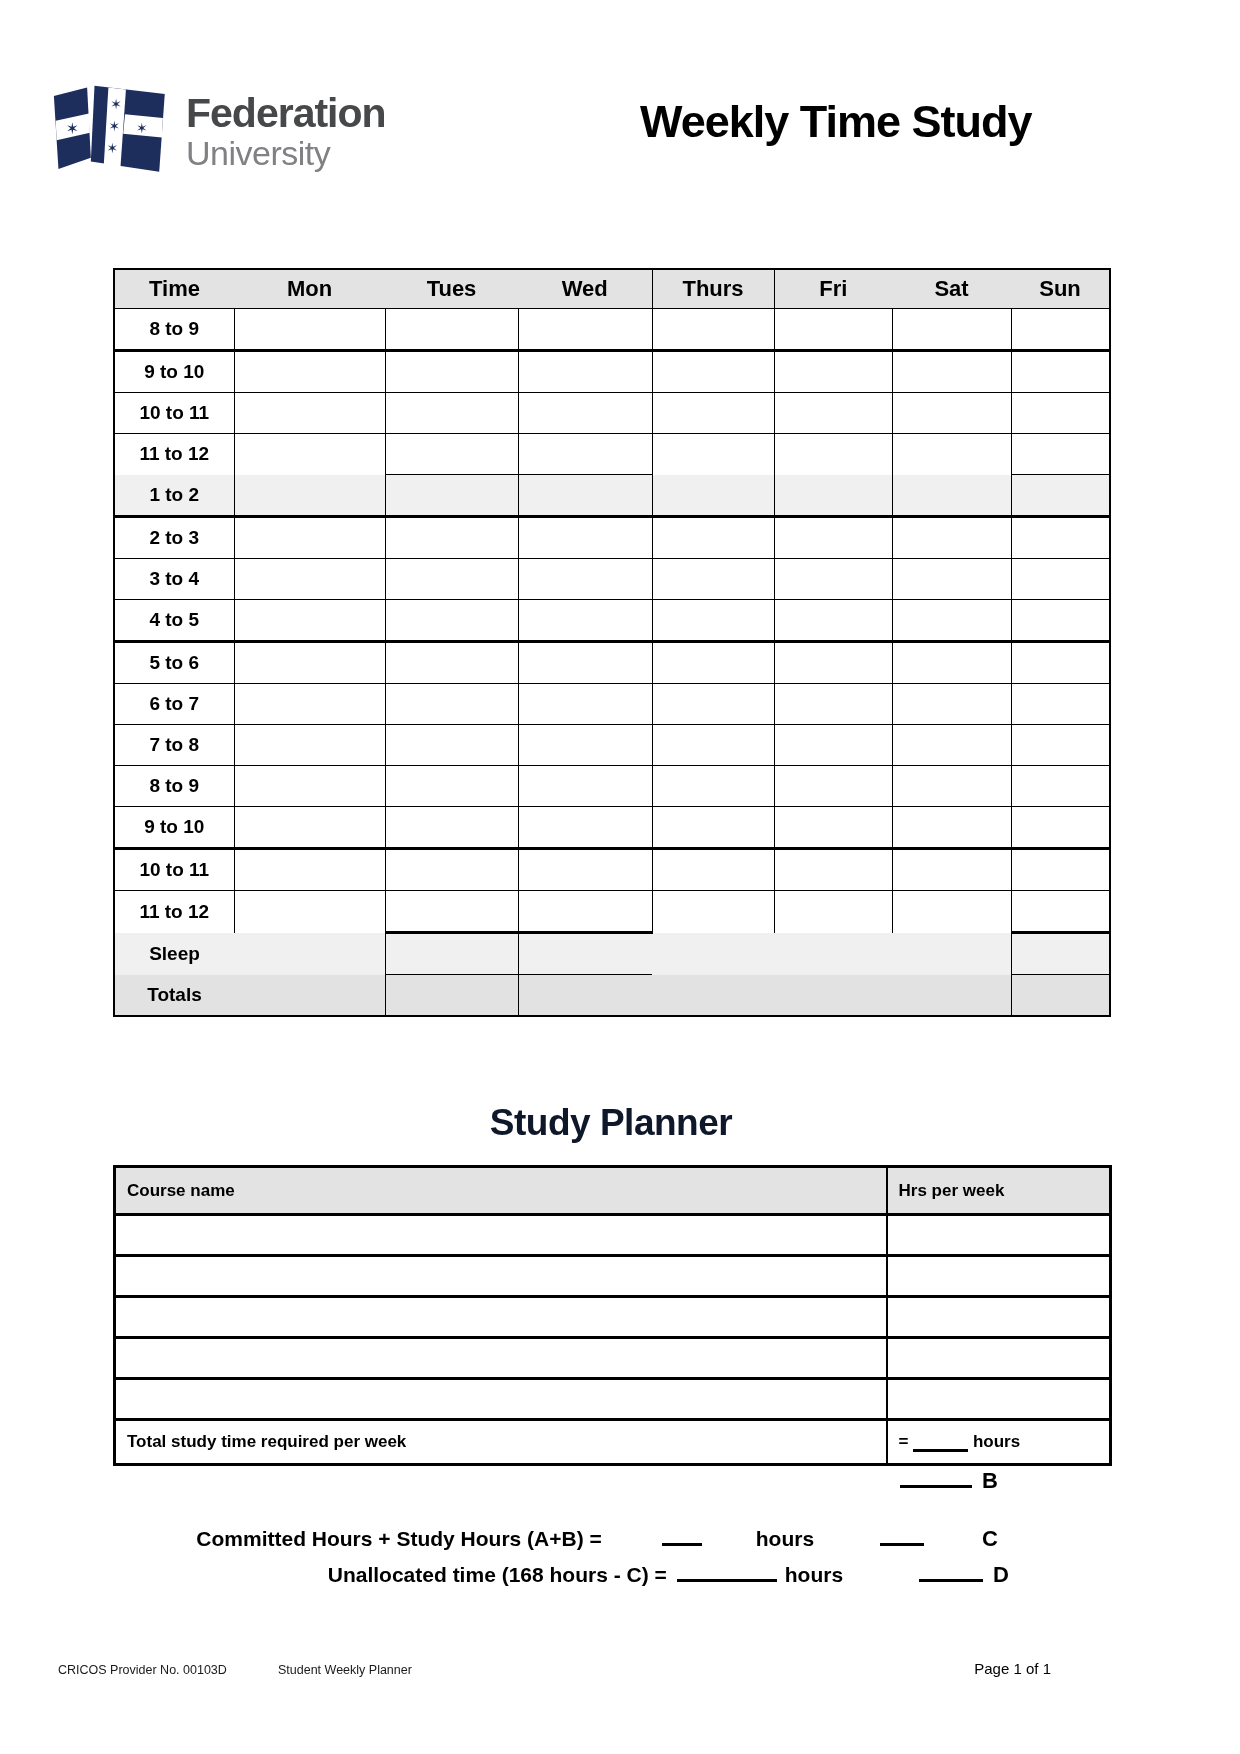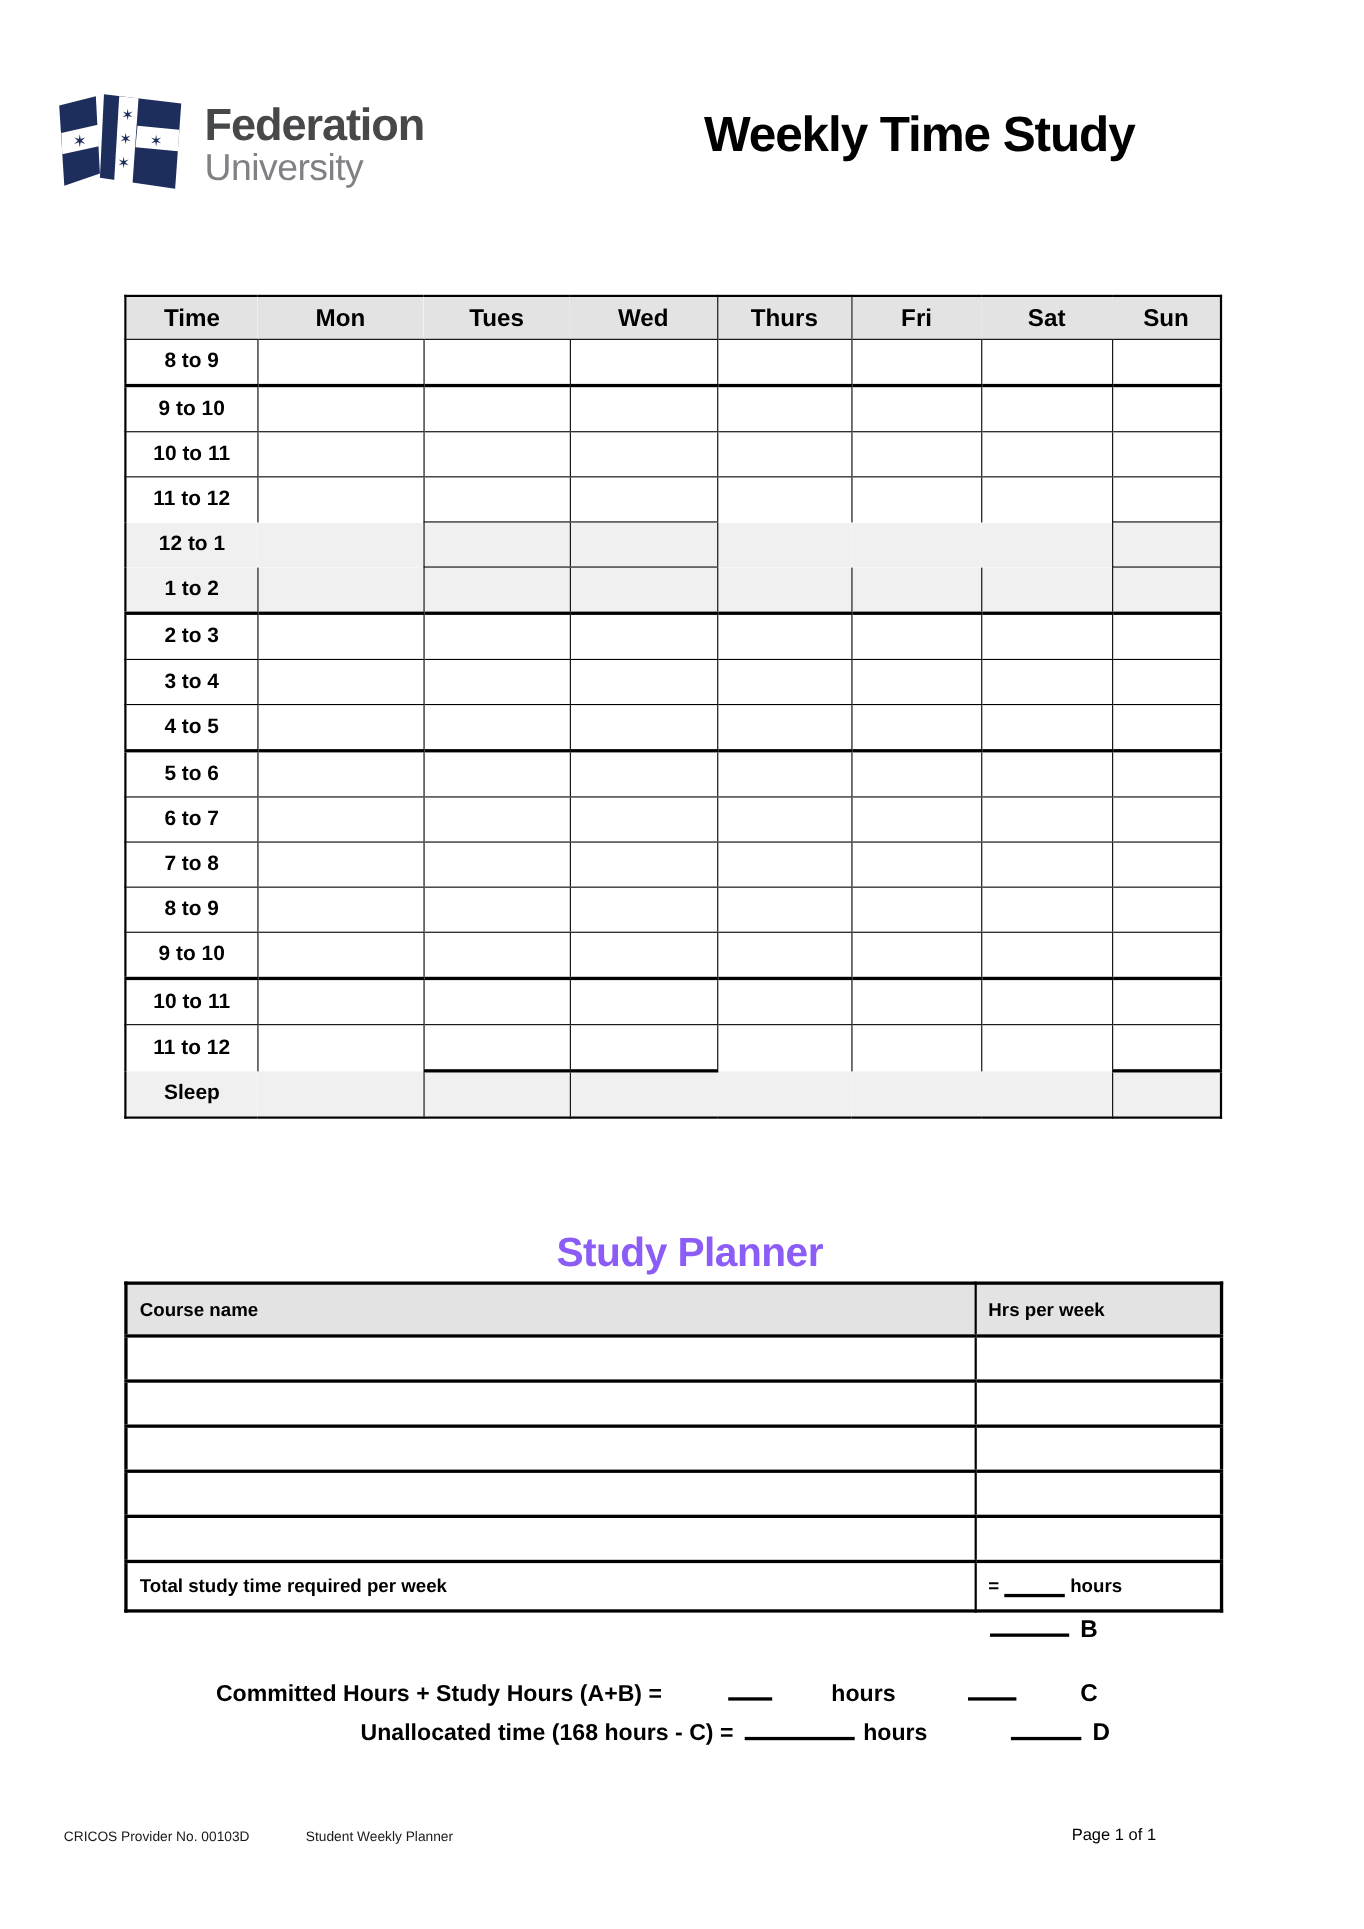--- a/index.html
+++ b/index.html
@@ -38,22 +38,22 @@
   .line-a .gap3{margin-left:28px;} .line-a .gap4{margin-left:13px;}
   .rline{display:flex;justify-content:flex-end;align-items:baseline;font-size:21px;}
   .line-b{top:1468px;padding-right:111px;box-sizing:border-box;}
   .line-c{top:1526px;padding-right:111px;box-sizing:border-box;gap:48px;}
   .line-d{top:1562px;padding-right:100px;box-sizing:border-box;}
   .rline .ref{font-size:22px;margin-left:10px;}
   .ml6{margin-left:6px;} .ml8{margin-left:8px;} .ml10{margin-left:10px;}
   .ml12{margin-left:12px;} .ml18{margin-left:18px;} .ml76{margin-left:76px;}
 
   
-  .sp-heading{position:absolute;left:113px;top:1102px;width:996px;margin:16px;text-align:center;
-              font-size:37px;font-weight:bold;color:#8b5cf6;letter-spacing:-0.5px;}
+  .sp-heading{position:absolute;left:113px;top:1102px;width:996px;margin:0;text-align:center;
+              font-size:37px;font-weight:bold;color:#0f172a;letter-spacing:-0.5px;}
   table.sp{position:absolute;left:113px;top:1165px;width:996px;border-collapse:collapse;
            table-layout:fixed;border:3px solid #000;}
   .sp th,.sp td{padding:0 0 0 11px;text-align:left;vertical-align:middle;font-weight:bold;
                 font-size:17px;overflow:hidden;}
   .sp thead th{height:45px;background:#e3e3e3;border-bottom:3px solid #000;}
   .sp tbody td{height:38px;border-bottom:3px solid #000;}
   .sp tfoot td{height:42px;}
   .sp .vsep{border-left:2px solid #000;}
 
   
@@ -145,30 +145,20 @@
           <td class="">11 to 12</td>
           <td class="bl"></td>
           <td class="bl bb"></td>
           <td class="bl bb"></td>
           <td class="bl"></td>
           <td class="bl"></td>
           <td class="bl"></td>
           <td class="bl bb"></td>
         </tr>
         <tr>
-          <td class="shade1">12 to 1</td>
-          <td class="shade1"></td>
-          <td class="shade1 bl bb"></td>
-          <td class="shade1 bl bb"></td>
-          <td class="shade1 bl"></td>
-          <td class="shade1"></td>
-          <td class="shade1"></td>
-          <td class="shade1 bl bb"></td>
-        </tr>
-        <tr>
           <td class="shade1 bbt">1 to 2</td>
           <td class="shade1 bl bbt"></td>
           <td class="shade1 bl bbt"></td>
           <td class="shade1 bl bbt"></td>
           <td class="shade1 bl bbt"></td>
           <td class="shade1 bl bbt"></td>
           <td class="shade1 bl bbt"></td>
           <td class="shade1 bl bbt"></td>
         </tr>
         <tr>
@@ -273,20 +263,30 @@
         </tr>
         <tr>
           <td class="shade1">Sleep</td>
           <td class="shade1"></td>
           <td class="shade1 bl bb"></td>
           <td class="shade1 bl bb"></td>
           <td class="shade1"></td>
           <td class="shade1"></td>
           <td class="shade1"></td>
           <td class="shade1 bl bb"></td>
+        </tr>
+        <tr>
+          <td class="shade2">Totals</td>
+          <td class="shade2"></td>
+          <td class="shade2 bl"></td>
+          <td class="shade2 bl"></td>
+          <td class="shade2"></td>
+          <td class="shade2"></td>
+          <td class="shade2"></td>
+          <td class="shade2 bl"></td>
         </tr>
       </tbody>
   </table>
 
 
   <h2 class="sp-heading">Study Planner</h2>
 
   <table class="sp">
     <colgroup>
         <col style="width:772px">

